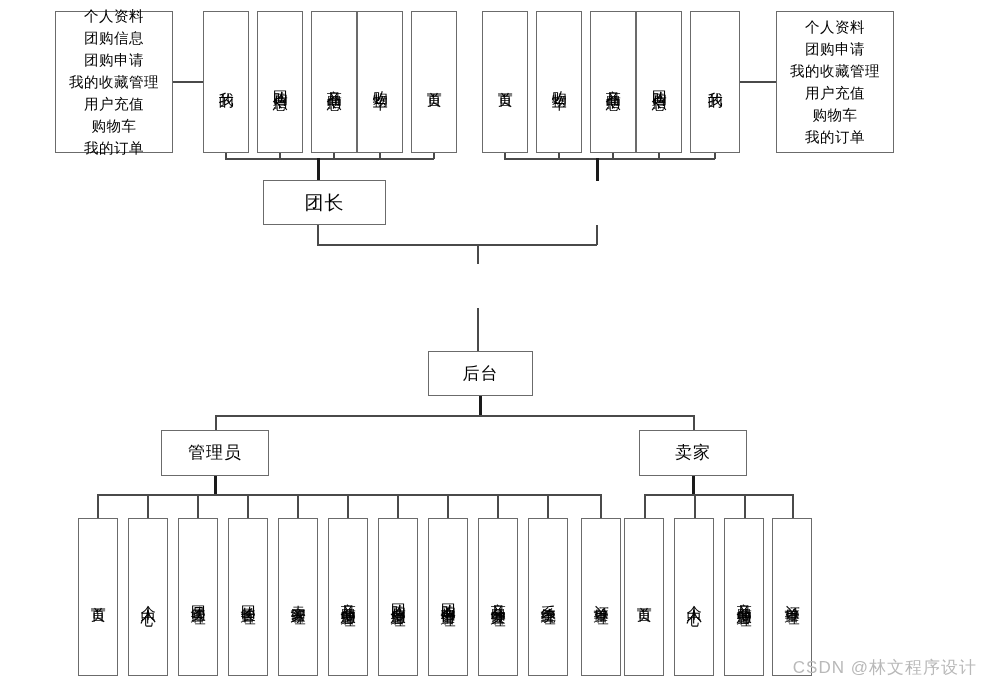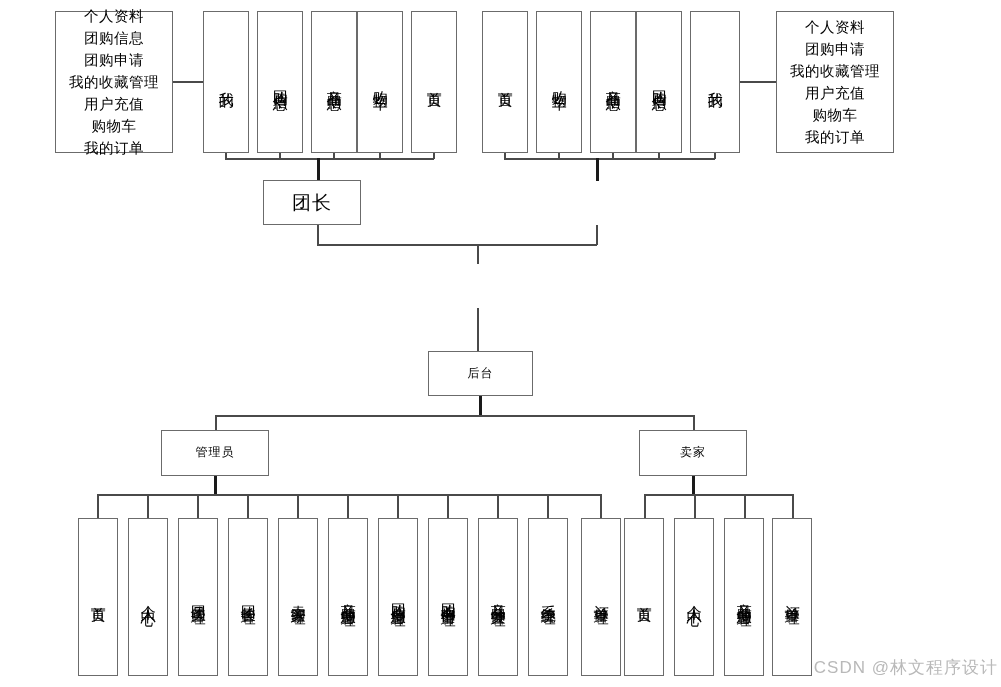--- a/index.html
+++ b/index.html
@@ -9,40 +9,40 @@
     overflow:hidden;position:relative;
   }
   #canvas{position:absolute;inset:0;width:1001px;height:687px;}
   .node{
     position:absolute;box-sizing:border-box;
     border:1.5px solid #6b6b6b;background:#ffffff;
     display:flex;align-items:center;justify-content:center;
     text-align:center;color:#000;line-height:1.15;
   }
   
-  .h{font-size:12px;letter-spacing:1px;}
+  .h{font-size:17px;letter-spacing:1px;}
   .h.big{font-size:19px;}
   
   .v{
     writing-mode:vertical-rl;text-orientation:upright;
     font-size:15px;letter-spacing:2px;line-height:1.1;
   }
   
   .panel{
     font-size:14.5px;line-height:1.52;letter-spacing:0.5px;
     flex-direction:column;justify-content:center;padding:4px 6px;
     white-space:pre-line;
   }
   .line{position:absolute;background:#4a4a4a;}
   .line.hz{height:1.5px;}
   .line.vt{width:1.5px;}
   .line.thick{background:#1a1a1a;}
   .line.thick.vt{width:2.5px;}
   #watermark{
-    position:absolute;right:3px;bottom:8px;
+    position:absolute;right:24px;bottom:8px;
     font-size:17px;color:#b9b9b9;letter-spacing:1px;
     user-select:none;white-space:nowrap;
   }
 </style>
 </head>
 <body>
 
 <div id="canvas">
 
   <div class="node panel" style="left:55px;top:11px;width:118px;height:142px;">个人资料
@@ -83,21 +83,21 @@
   <div class="node v" style="left:690px;top:11px;width:50px;height:142px;">我的</div>
 
   <div class="line vt" style="left:504px;top:153px;height:6px;"></div>
   <div class="line vt" style="left:558px;top:153px;height:6px;"></div>
   <div class="line vt" style="left:612px;top:153px;height:6px;"></div>
   <div class="line vt" style="left:658px;top:153px;height:6px;"></div>
   <div class="line vt" style="left:714px;top:153px;height:6px;"></div>
   <div class="line hz" style="left:504px;top:158px;width:211px;"></div>
   <div class="line thick vt" style="left:596px;top:158px;height:23px;"></div>
 
-  <div class="node h big" style="left:263px;top:180px;width:98px;height:45px;">团长</div>
+  <div class="node h big" style="left:263px;top:180px;width:123px;height:45px;">团长</div>
 
   <div class="line vt" style="left:317px;top:225px;height:20px;"></div>
   <div class="line vt" style="left:596px;top:225px;height:20px;"></div>
   <div class="line hz" style="left:317px;top:244px;width:280px;"></div>
   <div class="line vt" style="left:477px;top:244px;height:20px;"></div>
 
 
   <div class="line vt" style="left:477px;top:308px;height:43px;"></div>
 
   <div class="node h" style="left:428px;top:351px;width:105px;height:45px;">后台</div>

